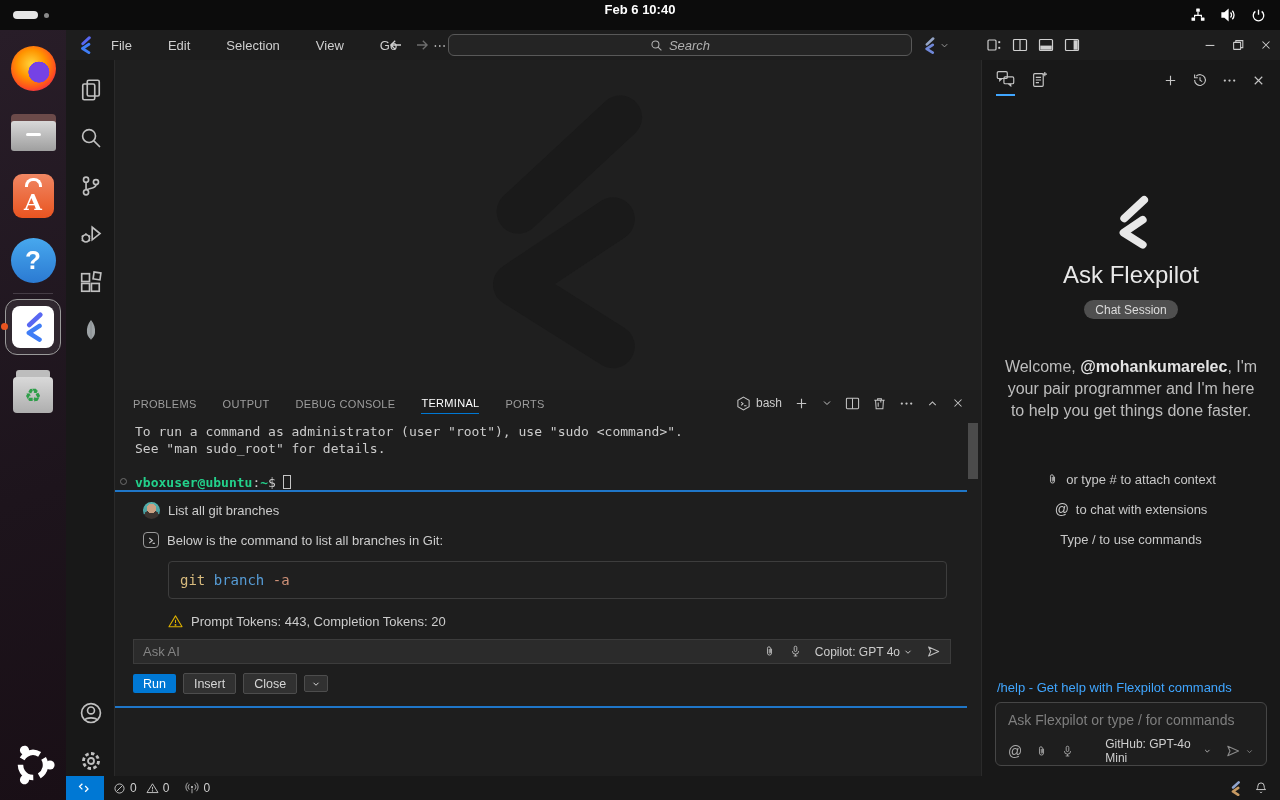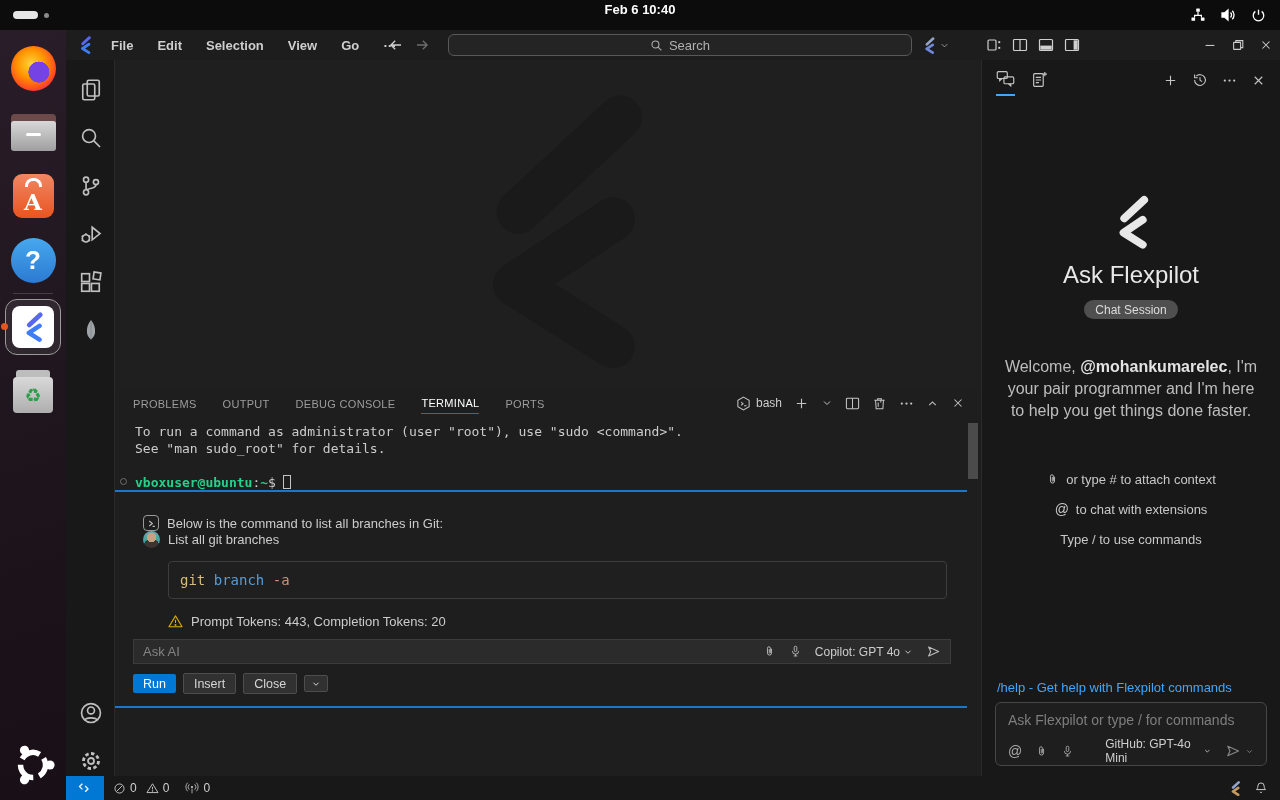--- a/index.html
+++ b/index.html
@@ -33,24 +33,24 @@
   .flex-frame { position:absolute; left:5px; top:269px; width:56px; height:56px; border:1.5px solid #9a9a9a; border-radius:12px; background:rgba(255,255,255,0.07); display:flex; align-items:center; justify-content:center; }
   .flex-tile { width:42px; height:42px; background:#fff; border-radius:8px; display:flex; align-items:center; justify-content:center; }
   .run-dot { position:absolute; left:1px; top:293px; width:7px; height:7px; border-radius:50%; background:#e95420; }
   .trash { width:40px; height:43px; position:relative; }
   .trash .lid { position:absolute; top:0; left:3px; width:34px; height:9px; background:#bdbdbd; border-radius:3px; }
   .trash .can { position:absolute; top:7px; left:0; width:40px; height:36px; background:linear-gradient(#d9d9d9,#aeaeae); border-radius:4px; display:flex; align-items:center; justify-content:center; }
   .trash .rec { color:#2e9e49; font-size:19px; font-family:"DejaVu Sans",sans-serif; }
 
   
   .titlebar { position:absolute; left:66px; top:30px; width:1214px; height:30px; background:#1d1d1d; display:flex; align-items:center; }
-  .menu-row { display:flex; align-items:center; gap:6px; margin-left:10px;font-weight:bold; }
+  .menu-row { display:flex; align-items:center; gap:18px; margin-left:10px; }
   .menu-item { color:#cfcfcf; font-size:13px; padding:3px 9px; border-radius:5px; }
   .nav-arrows { position:absolute; left:322px; top:0; height:30px; display:flex; align-items:center; gap:10px; }
-  .searchbox { position:absolute; left:382px; top:4px; width:464px; height:22px; background:#242424; border:1px solid #585858; border-radius:6px; display:flex; align-items:center; justify-content:center; gap:6px; color:#b0b0b0; font-size:13px; }
+  .searchbox { position:absolute; left:382px; top:4px; width:464px; height:22px; background:#242424; border:1px solid #585858; border-radius:6px; display:flex; align-items:center; justify-content:center; gap:6px; color:#b0b0b0; font-size:13px;font-style:italic; }
   .tb-flex { position:absolute; left:856px; top:0; height:30px; display:flex; align-items:center; gap:3px; }
   .win-icons { position:absolute; right:0; top:0; height:30px; display:flex; align-items:center; }
   .win-icons .wi { width:28px; height:30px; display:flex; align-items:center; justify-content:center; color:#cfcfcf; }
   .layout-group { position:absolute; right:200px; top:0; height:30px; display:flex; align-items:center; gap:10px; color:#cfcfcf; }
 
   
   .activitybar { position:absolute; left:66px; top:60px; width:49px; height:716px; background:#181818; border-right:1px solid #2a2a2a; }
   .ab-item { position:absolute; left:0; width:49px; height:40px; display:flex; align-items:center; justify-content:center; color:#c0c0c0; }
 
   
@@ -410,31 +410,31 @@
     <div class="deco"></div>
     <div>To run a command as administrator (user "root"), use "sudo &lt;command&gt;".</div>
     <div>See "man sudo_root" for details.</div>
     <div>&nbsp;</div>
     <div><span class="p-user">vboxuser@ubuntu</span><span>:</span><span class="p-path">~</span><span>$</span><span class="cursor"></span></div>
   </div>
 
   <div class="term-scroll"></div>
 
   <div class="ichat">
+    <div class="ichat-row">
+      <span class="avatar"></span>
+      <span>List all git branches</span>
+    </div>
     <div class="ichat-row" style="margin-top:13px;">
       <span class="resp-ic">
           <svg width="9" height="9" viewBox="0 0 16 16" stroke="#bbb" stroke-width="2" fill="none">
             <path d="M4 3.5L9.5 8 4 12.5M10 13h4"></path>
           </svg>
         </span>
       <span>Below is the command to list all branches in Git:</span>
-    </div>
-    <div class="ichat-row">
-      <span class="avatar"></span>
-      <span>List all git branches</span>
     </div>
     <div class="codeblock">
       <span style="color:#d7ba7d;">git</span>
         <span style="color:#569cd6;white-space:pre;"> branch</span>
         <span style="color:#ce9178;white-space:pre;"> -a</span>
     </div>
     <div class="tok-row">
       <svg width="15" height="15" viewBox="0 0 16 16" fill="none" stroke="#ddb100" stroke-width="1.1">
           <path d="M8 2L15 13.5H1z" stroke-linejoin="round"></path>
           <path d="M8 6.2v3.4"></path>

